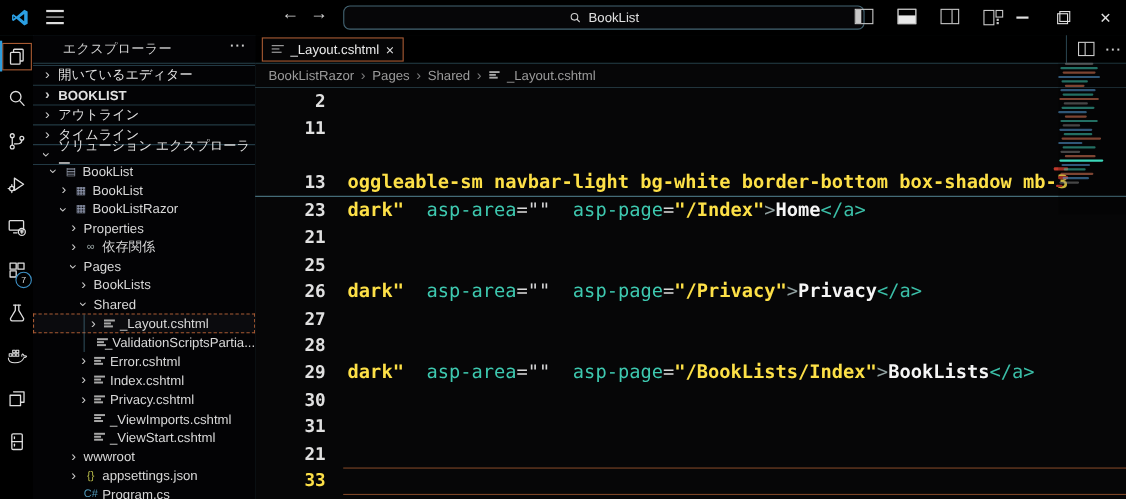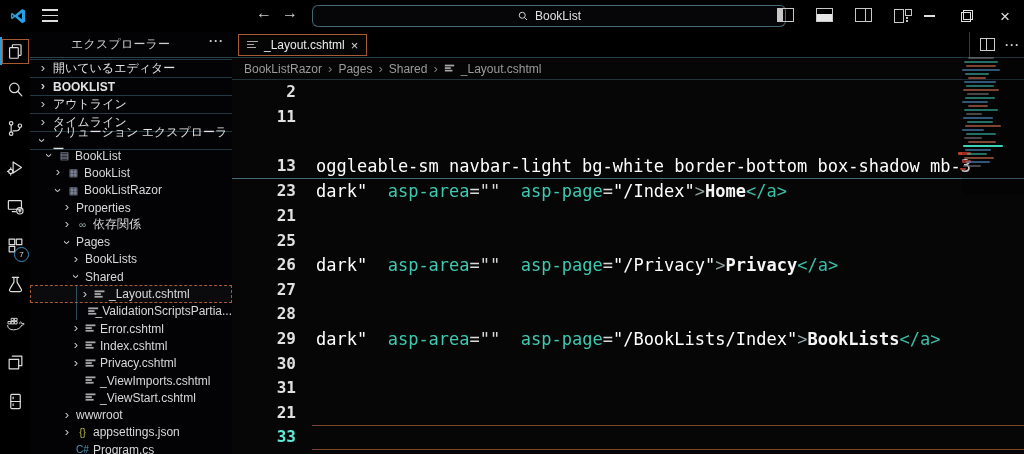--- a/index.html
+++ b/index.html
@@ -38,21 +38,21 @@
   .ab-item svg{stroke:#dedede;fill:none;stroke-width:1.5;stroke-linecap:round;stroke-linejoin:round;}
   .ab-item.active .frame{border:1px solid #a85a32;padding:2px 3px;display:flex;}
   .ab-item.active::before{content:"";position:absolute;left:0;top:5px;width:2px;height:28px;background:#2f9ddc;}
   .ab-badge{position:absolute;right:1px;bottom:4px;width:13px;height:13px;border:1px solid #3d8fc4;border-radius:50%;
             font-size:8px;display:flex;align-items:center;justify-content:center;color:#dcdcdc;background:#000;}
   
   #sidebar{position:absolute;left:30px;top:32px;width:202px;bottom:0;background:#030305;
            border-right:1px solid rgba(95,160,185,.45);overflow:hidden;}
   #sidebar-header{position:absolute;left:0;top:0;right:0;height:25px;border-bottom:1px solid rgba(95,160,185,.4);
                   display:flex;align-items:center;}
-  #sidebar-title{padding-left:41px;color:#cfcfcf;letter-spacing:.2px;}
+  #sidebar-title{padding-left:27px;color:#cfcfcf;letter-spacing:.2px;}
   #sidebar-more{position:absolute;right:8px;top:2px;color:#cfcfcf;cursor:pointer;letter-spacing:1px;font-weight:bold;}
   #sections{position:absolute;left:0;top:27px;right:0;}
   .section{height:17px;display:flex;align-items:center;gap:5px;padding-left:8px;
            border-top:1px solid rgba(95,160,185,.35);cursor:pointer;color:#e2e2e2;}
   .section:last-child{border-bottom:1px solid rgba(95,160,185,.35);}
   .section.bold{font-weight:bold;}
   .chev{display:inline-block;color:#c9c9c9;font-size:13px;line-height:1;width:10px;text-align:center;transform:translateY(-1px);}
   .chev.open{transform:rotate(90deg);}
   #tree{position:absolute;left:0;top:115px;right:0;bottom:0;}
   .tree-row{height:17.3px;display:flex;align-items:center;gap:4px;cursor:pointer;color:#d8d8d8;white-space:nowrap;overflow:hidden;}
@@ -72,25 +72,25 @@
   .more-dots{color:#ccc;font-weight:bold;letter-spacing:1px;cursor:pointer;}
   #breadcrumbs{position:absolute;left:0;top:26px;right:0;height:21px;display:flex;align-items:center;gap:6px;
                padding-left:12px;color:#9b9b9b;border-bottom:1px solid rgba(95,160,185,.3);}
   .bc-sep{color:#7d7d7d;font-size:13px;}
   .bc-item{cursor:pointer;}
   
   #codearea{position:absolute;left:0;top:48px;right:0;bottom:0;font-family:"DejaVu Sans Mono","Liberation Mono",monospace;
             font-size:17px;}
   .code-row{display:flex;height:24.6px;line-height:24.6px;}
   .num{width:64px;text-align:right;padding-right:16px;color:#e0e0e0;font-weight:bold;font-size:16px;flex:none;}
-  .num.cur{color:#5eead4;}
+  .num.cur{color:#fde047;}
   .body{flex:1;white-space:pre;padding-left:4px;overflow:hidden;}
   .code-row.current .body{border-top:1px solid #7c4526;border-bottom:1px solid #7c4526;}
   #sticky{border-bottom:1px solid rgba(110,175,195,.6);}
-  .c-str{color:#ffffff;}.c-attr{color:#3ec9b0;}.c-eq{color:#d8d8d8;}
+  .c-str{color:#fde047;font-weight:bold;}.c-attr{color:#3ec9b0;}.c-eq{color:#d8d8d8;}
   .c-punct{color:#90a0a0;}.c-text{color:#f5f5f5;font-weight:bold;}.c-tag{color:#3bbfa8;}
   
   #minimap{position:absolute;right:0;top:25px;width:62px;height:138px;background:rgba(0,0,0,.2);}
   .mm-row{height:2px;margin-bottom:2px;border-radius:1px;}
   .mark{position:absolute;border-radius:1px;background:#c0392b;}
   
   .lines-icon{display:inline-block;width:11px;height:9px;position:relative;}
   .lines-icon i{position:absolute;left:0;height:1.5px;background:#a8a8a8;}
   .lines-icon i:nth-child(1){top:0;width:11px;}
   .lines-icon i:nth-child(2){top:3px;width:7px;}

